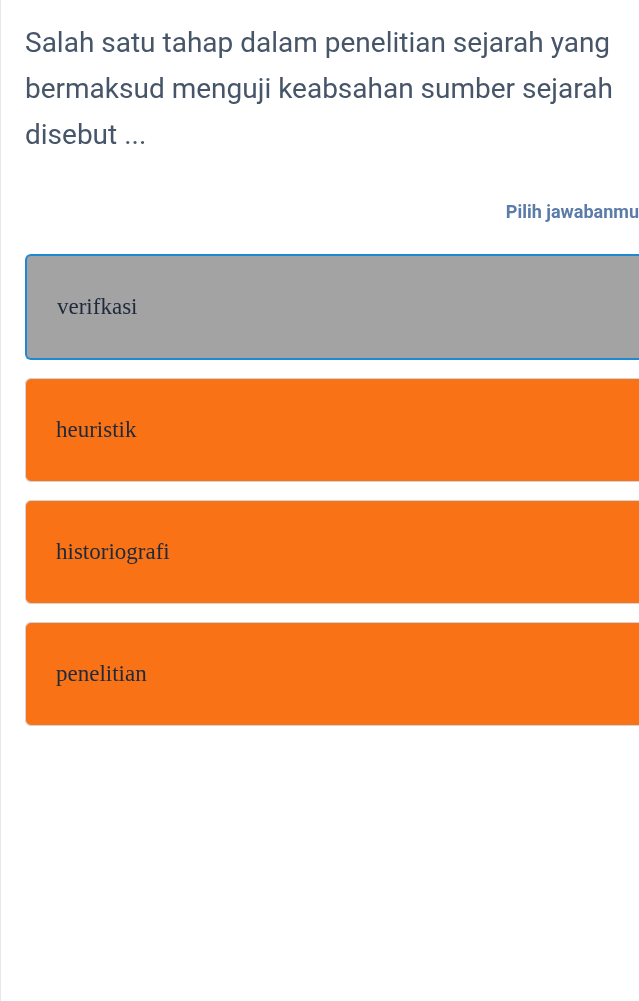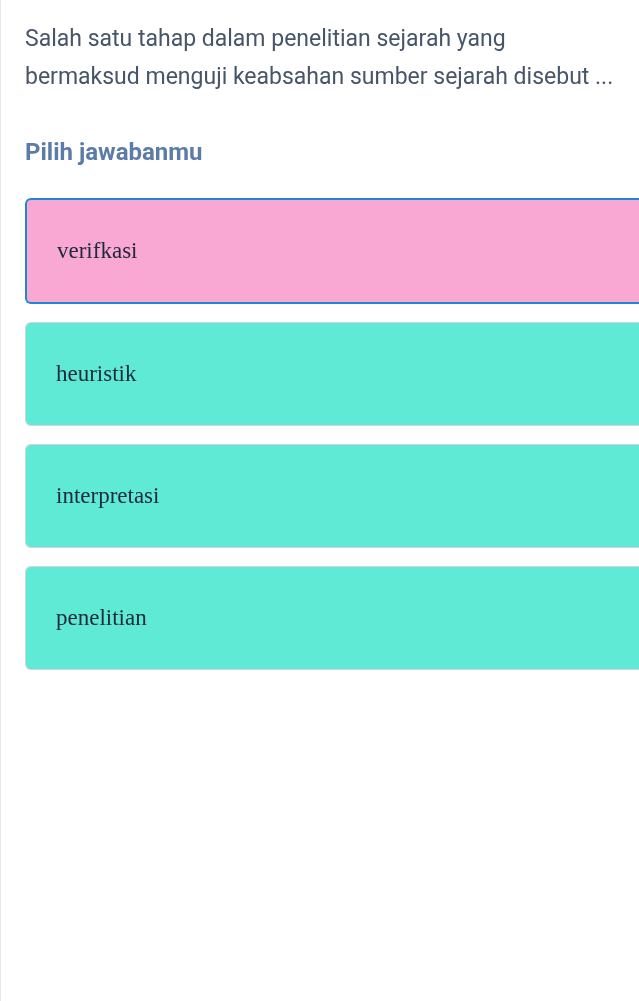--- a/index.html
+++ b/index.html
@@ -12,69 +12,70 @@
       background: #ffffff;
       padding: 0;
       width: 639px;
     }
     .container {
       padding: 20px 0 0 24px;
       border-left: 1px solid #e5e7eb;
       min-height: 1001px;
     }
     .question-text {
-      font-size: 23px;
+      font-size: 28px;
       line-height: 1.65;
       color: #475569;
       padding-right: 20px;
       margin-bottom: 42px;
     }
     .instruction {
-      font-size: 24px;
+      font-size: 18px;
       font-weight: 700;
       color: #5b7ba8;
       margin-bottom: 32px;
+      text-align: right;
     }
     .options {
       display: flex;
       flex-direction: column;
       gap: 18px;
     }
     .option {
       border: 1px solid #d1d5db;
       border-radius: 6px 0 0 6px;
       border-right: none;
       padding: 38px 30px;
       font-size: 23px;
       color: #1e293b;
       cursor: pointer;
-      background: #5eead4;
+      background: #f97316;
       text-align: left;
       width: 100%;
       font-family: "Georgia", "Times New Roman", serif;
     }
     .option.selected {
-      background: #f9a8d4;
+      background: #a3a3a3;
       border: 2px solid #1e88d2;
       border-right: none;
     }
   </style>
 </head>
 <body>
 
 <div class="container">
   <div class="question-text">Salah satu tahap dalam penelitian sejarah yang bermaksud menguji keabsahan sumber sejarah disebut ...</div>
   <div class="instruction">Pilih jawabanmu</div>
   <div class="options">
     <button class="option selected">
       <span>verifkasi</span>
     </button>
     <button class="option">
       <span>heuristik</span>
     </button>
     <button class="option">
-      <span>interpretasi</span>
+      <span>historiografi</span>
     </button>
     <button class="option">
       <span>penelitian</span>
     </button>
   </div>
 </div>
 
 </body></html>

